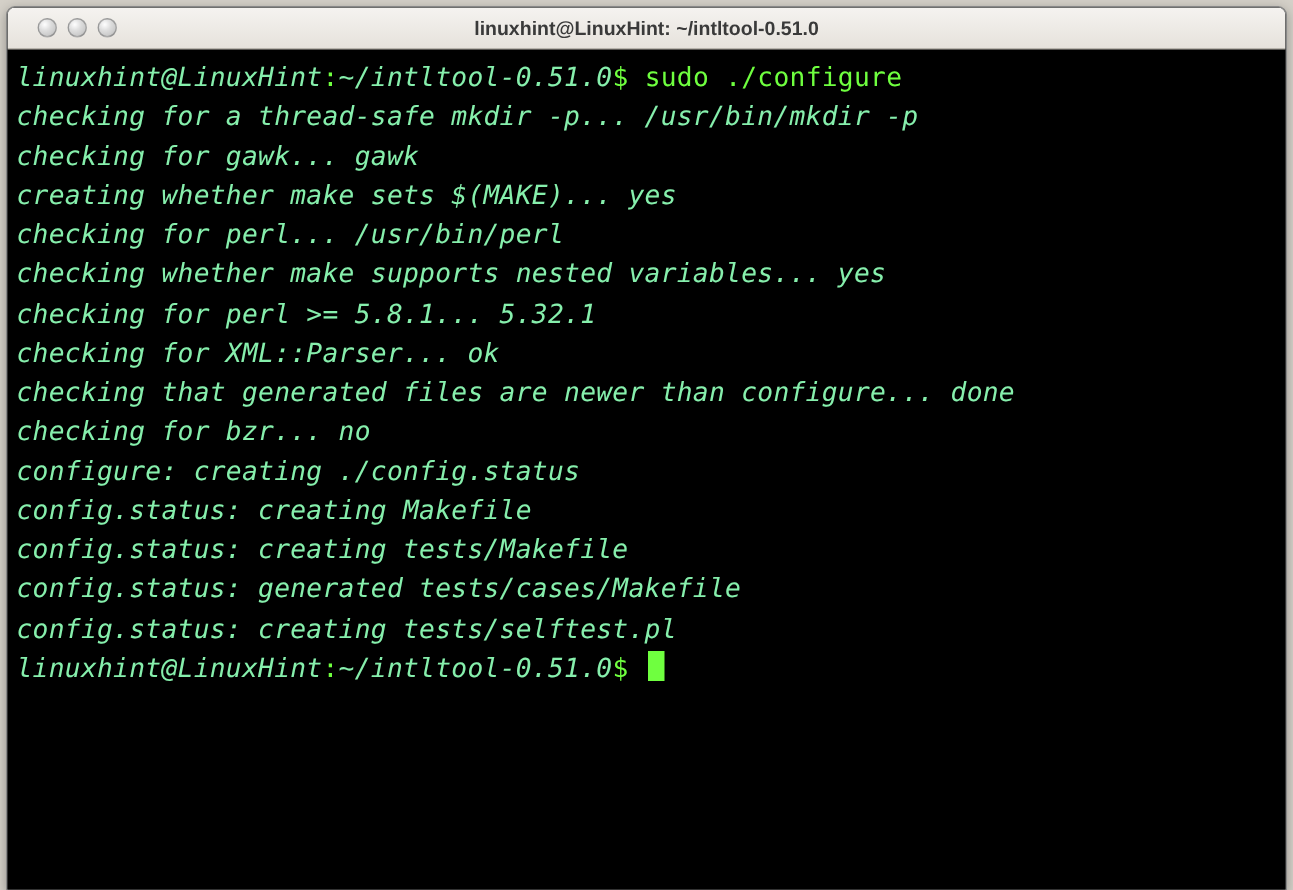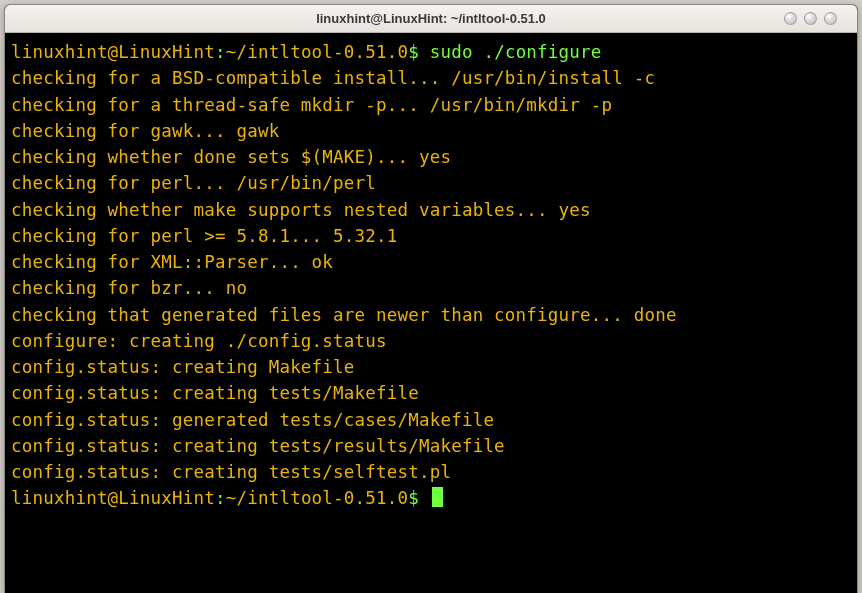--- a/index.html
+++ b/index.html
@@ -20,21 +20,20 @@
     box-shadow: 0 2px 8px rgba(0,0,0,0.3);
   }
   .titlebar {
     background: linear-gradient(to bottom, #f5f3f0, #e6e2dc);
     height: 28px;
     display: flex;
     align-items: center;
     padding: 0 20px;
     border-bottom: 1px solid #b8b4ac;
     position: relative;
-    justify-content: flex-end;
   }
   .window-controls {
     display: flex;
     gap: 7px;
     align-items: center;
   }
   .wbtn {
     width: 13px;
     height: 13px;
     border-radius: 50%;
@@ -54,21 +53,21 @@
     background: #000;
     color: #6fff3f;
     font-family: "DejaVu Sans Mono", "Liberation Mono", "Courier New", monospace;
     font-size: 17.5px;
     line-height: 1.5;
     padding: 6px 6px 10px 6px;
     min-height: 560px;
     letter-spacing: 0.2px;
   }
   .terminal .line { white-space: pre; }
-  .prompt-user, .prompt-path, .output { color: #eab308; }
+  .prompt-user, .prompt-path, .output { color: #86efac; font-style: italic; }
   .prompt-sep { color: #6fff3f; }
   .cmd { color: #6fff3f; }
   .cursor {
     display: inline-block;
     width: 11px;
     height: 20px;
     background: #6fff3f;
     vertical-align: -3px;
     margin-left: 2px;
   }
@@ -81,31 +80,29 @@
     <div class="window-controls">
       <div class="wbtn"></div>
       <div class="wbtn"></div>
       <div class="wbtn"></div>
     </div>
     <div class="title">linuxhint@LinuxHint: ~/intltool-0.51.0</div>
   </div>
 
   <div class="terminal">
     <div class="line"><span class="prompt-user">linuxhint@LinuxHint</span><span class="prompt-sep">:</span><span class="prompt-path">~/intltool-0.51.0</span><span class="prompt-sep">$</span> <span class="cmd">sudo ./configure</span></div>
-    <div class="line output">checking for a BSD-compatible install... /usr/bin/install -c</div>
     <div class="line output">checking for a thread-safe mkdir -p... /usr/bin/mkdir -p</div>
     <div class="line output">checking for gawk... gawk</div>
-    <div class="line output">checking whether done sets $(MAKE)... yes</div>
+    <div class="line output">creating whether make sets $(MAKE)... yes</div>
     <div class="line output">checking for perl... /usr/bin/perl</div>
     <div class="line output">checking whether make supports nested variables... yes</div>
     <div class="line output">checking for perl &gt;= 5.8.1... 5.32.1</div>
     <div class="line output">checking for XML::Parser... ok</div>
+    <div class="line output">checking that generated files are newer than configure... done</div>
     <div class="line output">checking for bzr... no</div>
-    <div class="line output">checking that generated files are newer than configure... done</div>
     <div class="line output">configure: creating ./config.status</div>
     <div class="line output">config.status: creating Makefile</div>
     <div class="line output">config.status: creating tests/Makefile</div>
     <div class="line output">config.status: generated tests/cases/Makefile</div>
-    <div class="line output">config.status: creating tests/results/Makefile</div>
     <div class="line output">config.status: creating tests/selftest.pl</div>
     <div class="line"><span class="prompt-user">linuxhint@LinuxHint</span><span class="prompt-sep">:</span><span class="prompt-path">~/intltool-0.51.0</span><span class="prompt-sep">$</span> <span class="cursor"></span></div>
   </div>
 </div>
 
 </body></html>

